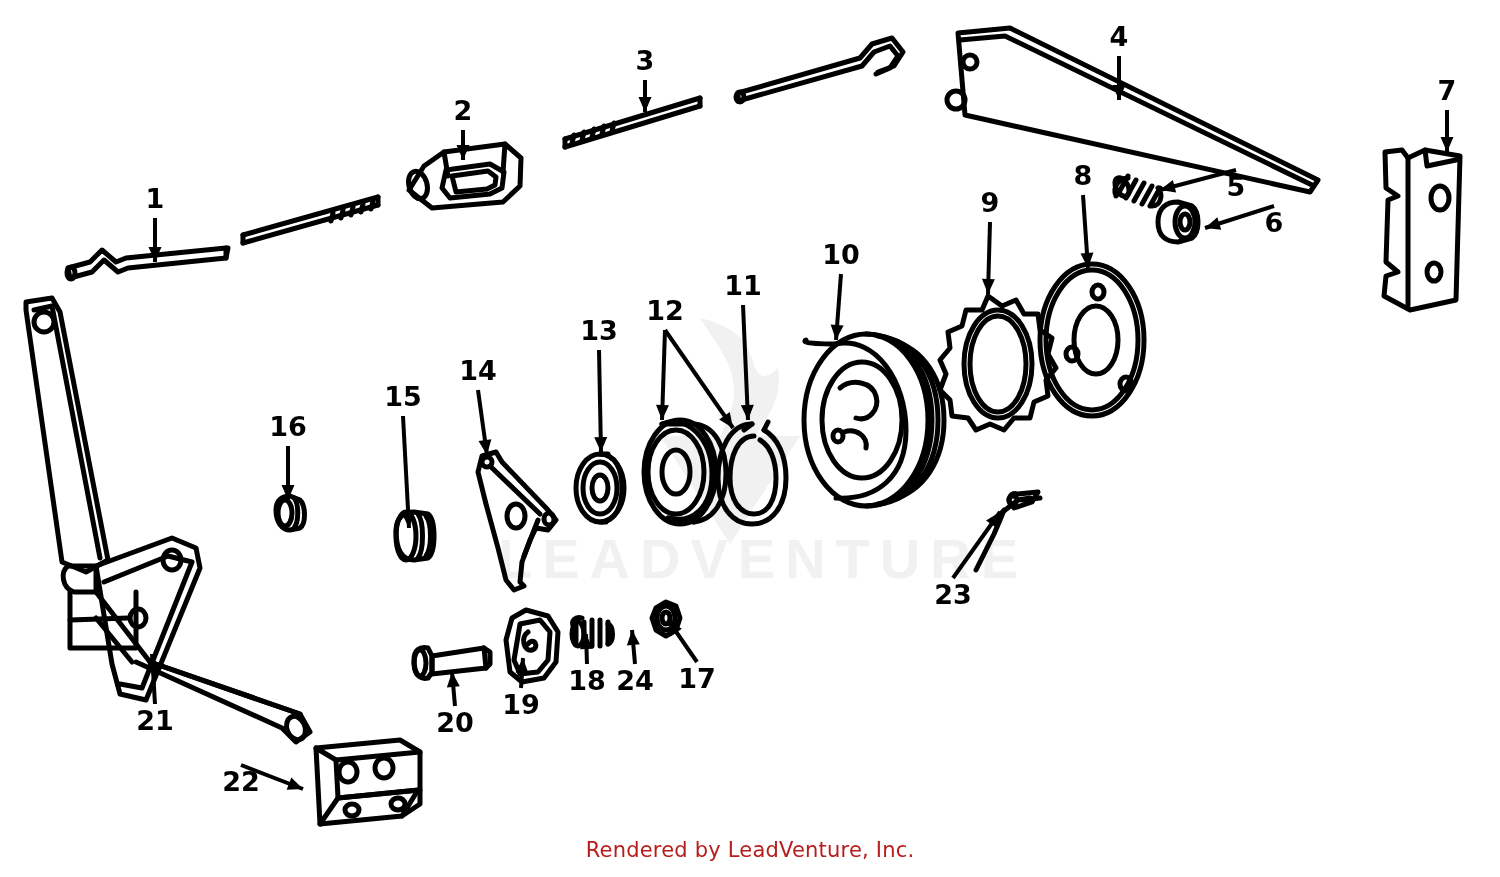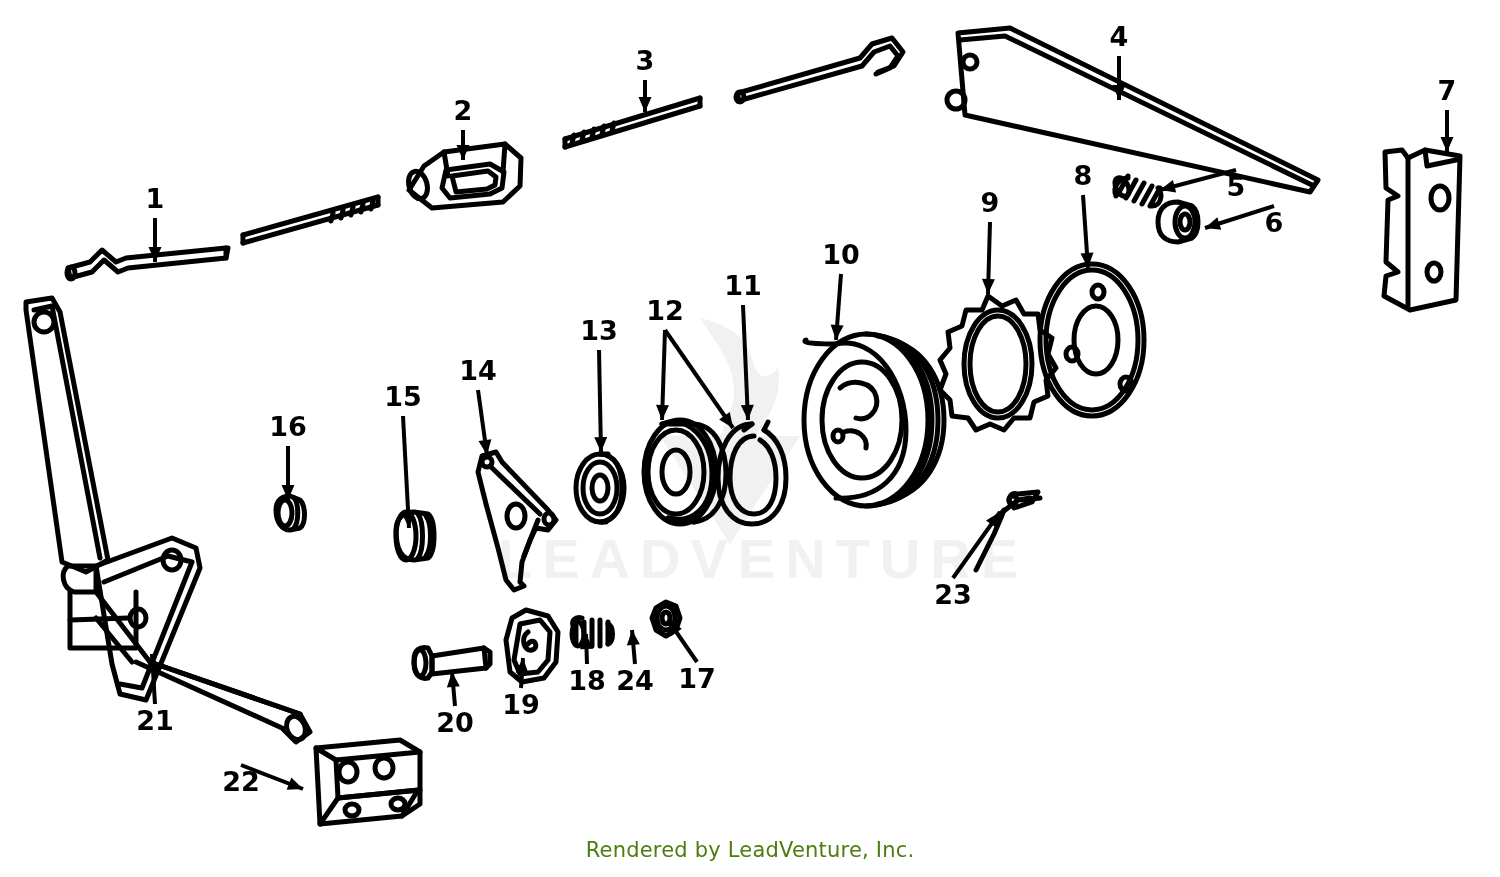--- a/index.html
+++ b/index.html
@@ -1,21 +1,21 @@
 <!DOCTYPE html>
 <html><head>
 <meta charset="utf-8">
 <style>
   html,body{margin:0;padding:0;background:#ffffff;}
   body{width:1500px;height:877px;overflow:hidden;font-family:"DejaVu Sans",sans-serif;}
   #stage{position:relative;width:1500px;height:877px;background:#fff;}
   #diagram{position:absolute;left:0;top:0;width:1500px;height:877px;}
   .lbl{font-family:"DejaVu Sans",sans-serif;font-weight:bold;font-size:27px;fill:#000;}
   #footer{position:absolute;left:0;top:838px;width:1500px;text-align:center;
-          font-family:"DejaVu Sans",sans-serif;font-size:21px;color:#4d7c0f;letter-spacing:.2px;}
+          font-family:"DejaVu Sans",sans-serif;font-size:21px;color:#b91c1c;letter-spacing:.2px;}
 </style>
 </head>
 <body>
 
 <div id="stage">
 
   <svg id="diagram" viewBox="0 0 1500 877">
 
     <g>
       <g fill="#f1f1f1">

